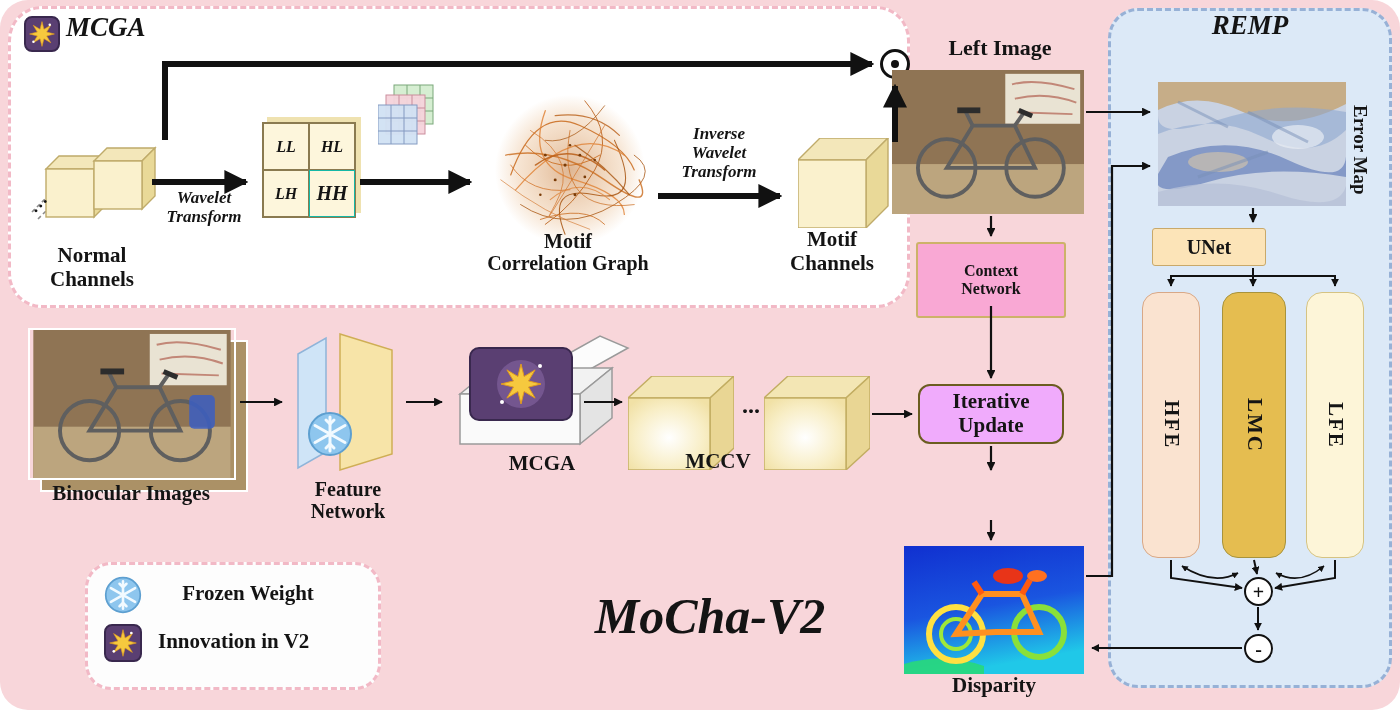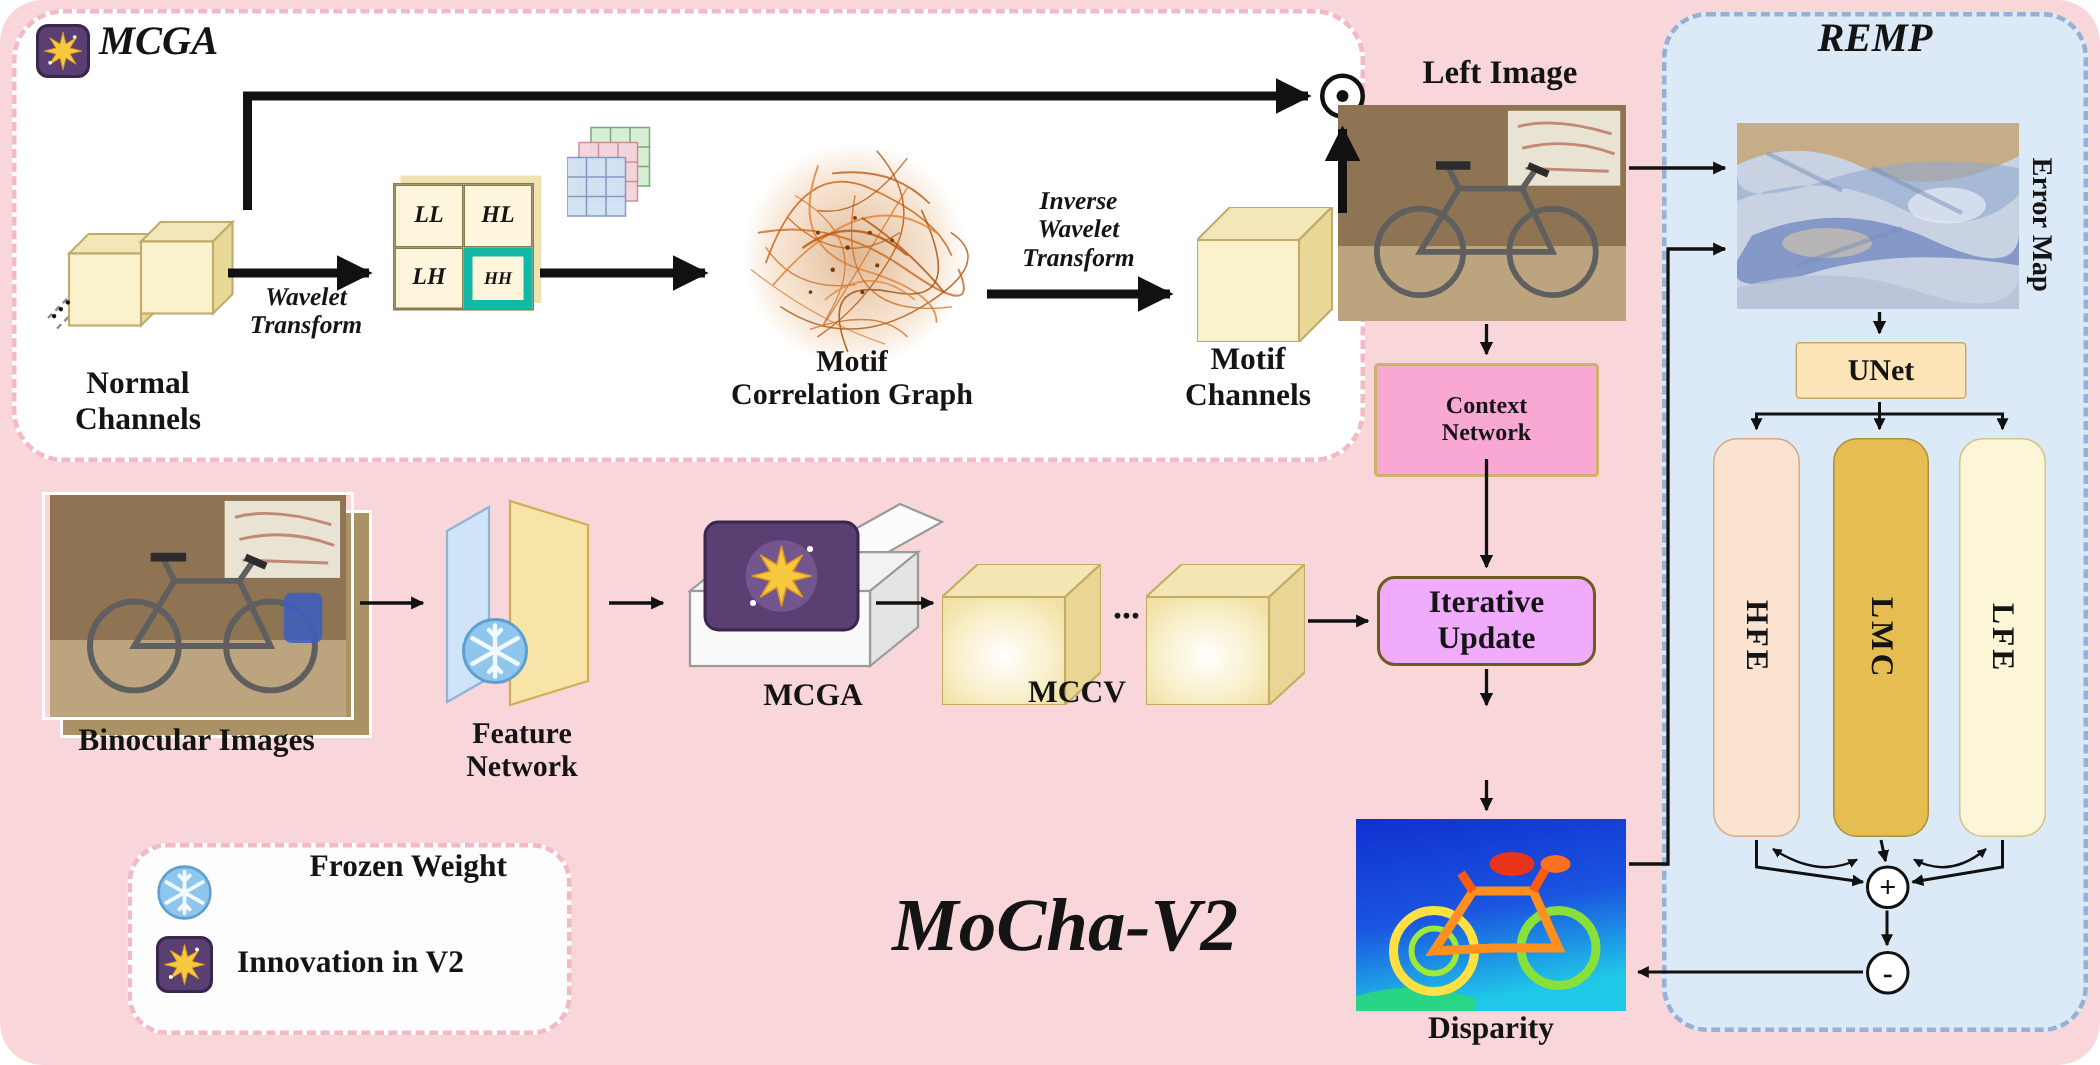--- a/index.html
+++ b/index.html
@@ -68,25 +68,25 @@
       <rect y="13" width="48" height="48" fill="#faf1cd" stroke="#bfab6a" stroke-width="1.4"></rect>
     </g>
   </svg>
   <div class="node lbl" style="left:18px;top:192px;width:40px;font-size:18px;letter-spacing:2px;transform:rotate(-45deg)">...</div>
   <div class="node lbl ml" style="left:12px;top:244px;width:160px;font-size:21px">Normal
 Channels</div>
 
   <div class="node lbl it ml" style="left:148px;top:188px;width:112px;font-size:17px">Wavelet
 Transform</div>
 
-  <div class="node" style="left:262px;top:122px;width:94px;height:85px;display:grid;grid-template-columns:1fr 1fr;grid-template-rows:1fr 1fr;background:#fdf6dc;border:1.5px solid #8a7a50;box-shadow:5px -5px 0 #efe2b0">
+  <div class="node" style="left:262px;top:122px;width:94px;height:96px;display:grid;grid-template-columns:1fr 1fr;grid-template-rows:1fr 1fr;background:#fdf6dc;border:1.5px solid #8a7a50;box-shadow:5px -5px 0 #efe2b0">
     <div class="flexc lbl it" style="border:1px solid #8a7a50;font-size:16px">LL</div>
     <div class="flexc lbl it" style="border:1px solid #8a7a50;font-size:16px">HL</div>
     <div class="flexc lbl it" style="border:1px solid #8a7a50;font-size:16px">LH</div>
-    <div class="flexc lbl it" style="border:6px solid #14b8a6;font-size:12px">HH</div>
+    <div class="flexc lbl it" style="border:1px solid #14b8a6;font-size:20px">HH</div>
   </div>
 
 
   <svg class="node" style="left:378px;top:84px" width="56" height="62" viewBox="0 0 56 62">
     <g transform="translate(16,1)">
       <rect width="39" height="39" fill="#d6eed2" stroke="#7aa87a"></rect>
       <path d="M13,0 V39 M26,0 V39 M0,13 H39 M0,26 H39" stroke="#7aa87a" fill="none"></path>
     </g>
     <g transform="translate(8,11)" opacity="0.96">
       <rect width="39" height="39" fill="#f6d4dc" stroke="#c98a9a"></rect>
@@ -256,21 +256,21 @@
     <path d="M0,28 Q40,8 85,30 T188,22 V0 H0 Z" fill="#c4a06a" opacity="0.75"></path>
     <path d="M0,52 Q55,30 105,55 T188,48 V30 Q120,18 60,38 T0,34 Z" fill="#8fa8d0" opacity="0.6"></path>
     <path d="M10,75 Q70,50 130,78 T188,70 V95 Q110,82 50,100 T0,92 Z" fill="#4a6ab0" opacity="0.55"></path>
     <path d="M0,110 Q60,92 120,112 T188,104 V124 H0 Z" fill="#b8c2d8" opacity="0.8"></path>
     <ellipse cx="140" cy="55" rx="26" ry="12" fill="#e8ecf4" opacity="0.7"></ellipse>
     <ellipse cx="60" cy="80" rx="30" ry="10" fill="#d8c8a8" opacity="0.6"></ellipse>
     <path d="M20,20 L70,45 M90,30 L150,60 M40,95 L110,70" stroke="#7890b8" stroke-width="3" opacity="0.5" fill="none"></path>
   </svg>
   <div class="node lbl vtext" style="left:1350px;top:84px;height:132px;font-size:19px">Error Map</div>
 
-  <div class="node flexc lbl" style="left:1197px;top:228px;width:114px;height:38px;background:#fce4b8;border:1.5px solid #c9a96a;border-radius:3px;font-size:20px">UNet</div>
+  <div class="node flexc lbl" style="left:1152px;top:228px;width:114px;height:38px;background:#fce4b8;border:1.5px solid #c9a96a;border-radius:3px;font-size:20px">UNet</div>
 
   <div class="node flexc" style="left:1142px;top:292px;width:58px;height:266px;background:#fae3d0;border:1.5px solid #d8a887;border-radius:16px">
     <span class="lbl vtext" style="font-size:21px;letter-spacing:2px">HFE</span>
   </div>
   <div class="node flexc" style="left:1222px;top:292px;width:64px;height:266px;background:#e5bd50;border:1.5px solid #a8933c;border-radius:16px">
     <span class="lbl vtext" style="font-size:21px;letter-spacing:2px">LMC</span>
   </div>
   <div class="node flexc" style="left:1306px;top:292px;width:58px;height:266px;background:#fdf5d8;border:1.5px solid #d5c383;border-radius:16px">
     <span class="lbl vtext" style="font-size:21px;letter-spacing:2px">LFE</span>
   </div>
@@ -278,21 +278,21 @@
   <div class="node flexc circle-op" style="left:1244px;top:577px;width:29px;height:29px">+</div>
   <div class="node flexc circle-op" style="left:1244px;top:634px;width:29px;height:29px">-</div>
 
   <svg class="node" style="left:104px;top:576px" width="38" height="38" viewBox="0 0 44 44">
     <circle cx="22" cy="22" r="20" fill="#8ec6ee" stroke="#5d9fd0" stroke-width="2"></circle>
     <g stroke="#f2faff" stroke-width="3" stroke-linecap="round" fill="none">
       <path d="M22,6 V38 M8,14 L36,30 M8,30 L36,14"></path>
       <path d="M18,9 L22,13 L26,9 M18,35 L22,31 L26,35"></path>
     </g>
   </svg>
-  <div class="node lbl" style="left:158px;top:566px;width:180px;font-size:21px;text-align:right">Frozen Weight</div>
+  <div class="node lbl" style="left:158px;top:582px;width:180px;font-size:21px;text-align:center">Frozen Weight</div>
 
   <div class="node flexc" style="left:104px;top:624px;width:38px;height:38px;background:#5a3f72;border-radius:8px;border:2px solid #39284e">
     <svg width="30" height="30" viewBox="-18 -18 36 36">
       <polygon points="0,-16 2.5,-6 11.3,-11.3 6,-2.5 16,0 6,2.5 11.3,11.3 2.5,6 0,16 -2.5,6 -11.3,11.3 -6,2.5 -16,0 -6,-2.5 -11.3,-11.3 -2.5,-6" fill="#f6c93e" stroke="#e09a20" stroke-width="0.8"></polygon>
       <circle cx="10" cy="-12" r="1.6" fill="#fff"></circle>
         <circle cx="-11" cy="10" r="1.6" fill="#fff"></circle>
     </svg>
   </div>
   <div class="node lbl" style="left:158px;top:630px;width:200px;font-size:21px;text-align:left">Innovation in V2</div>
 

